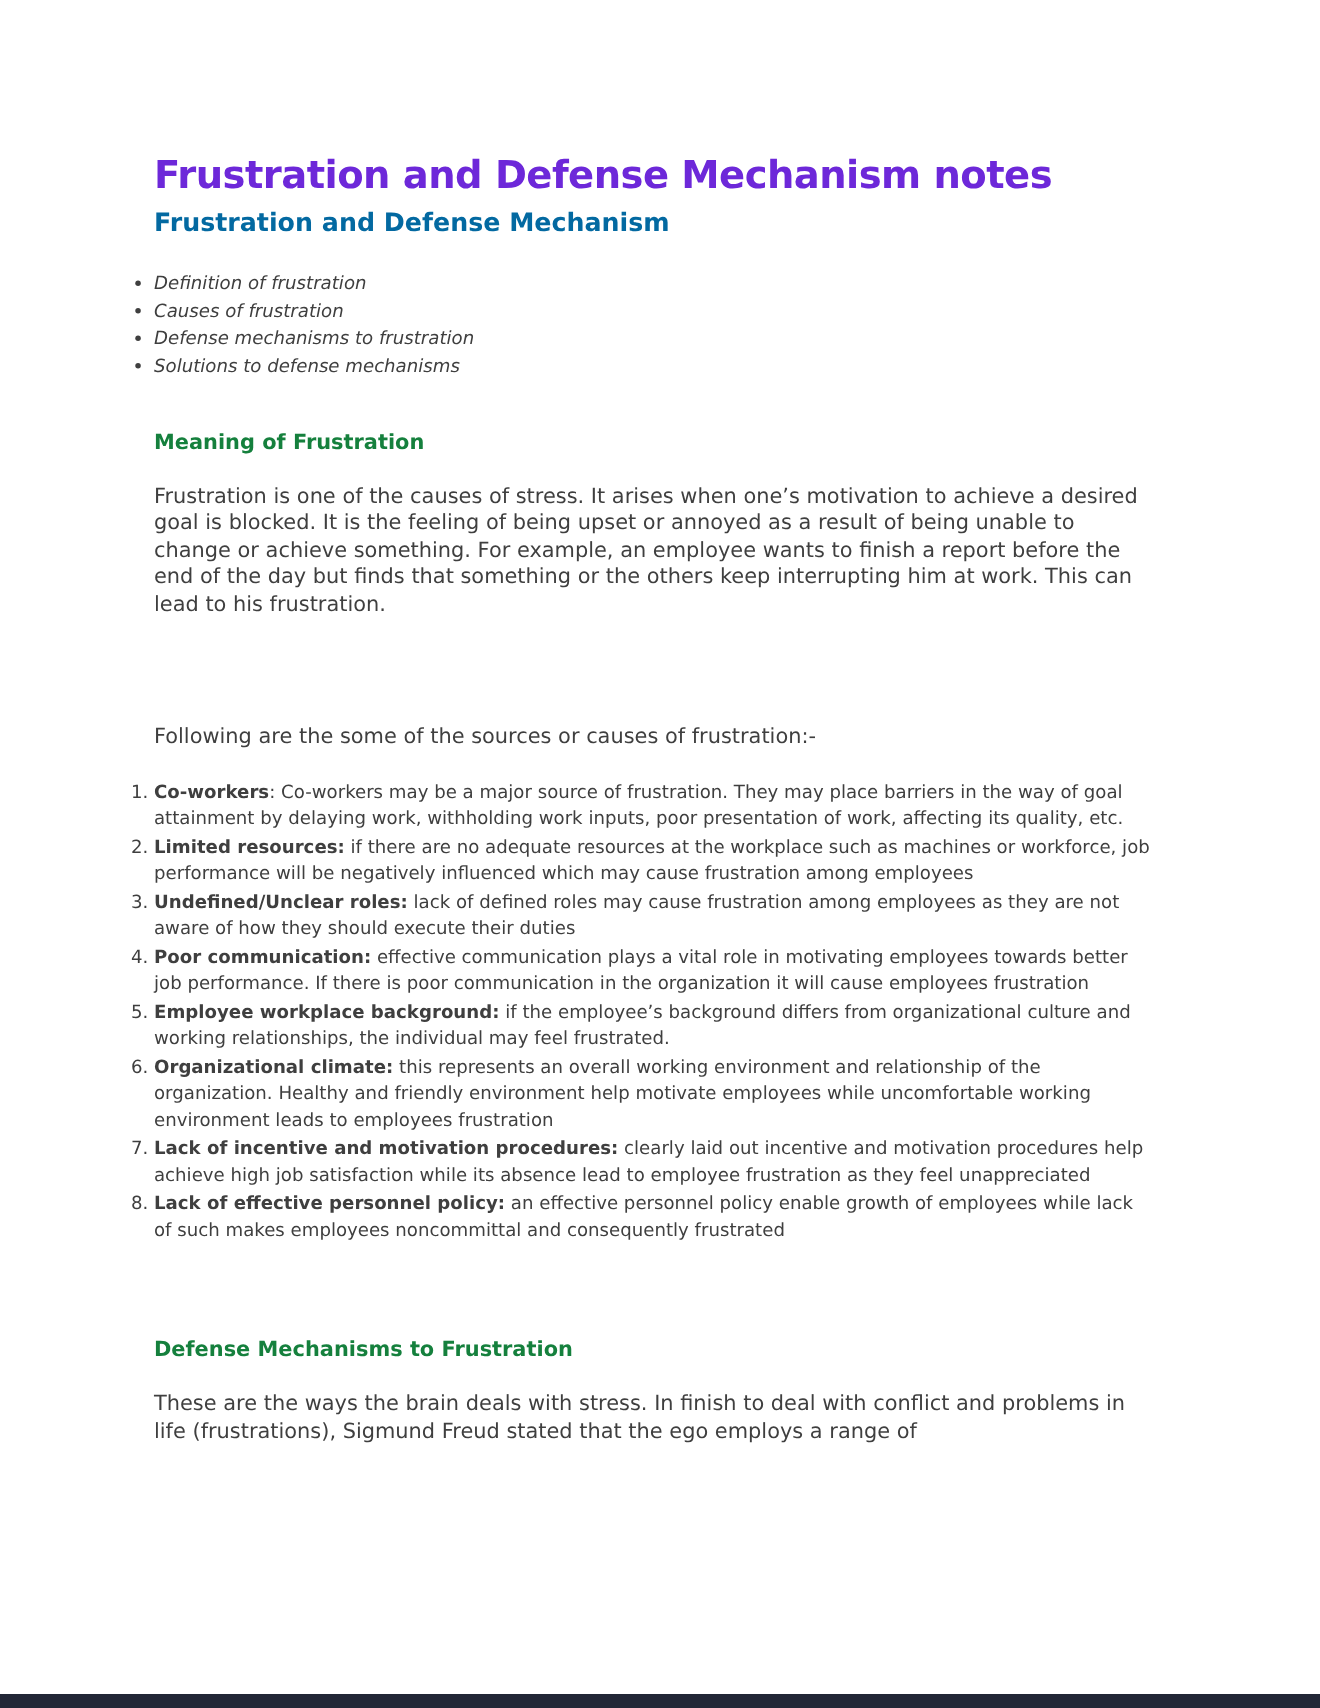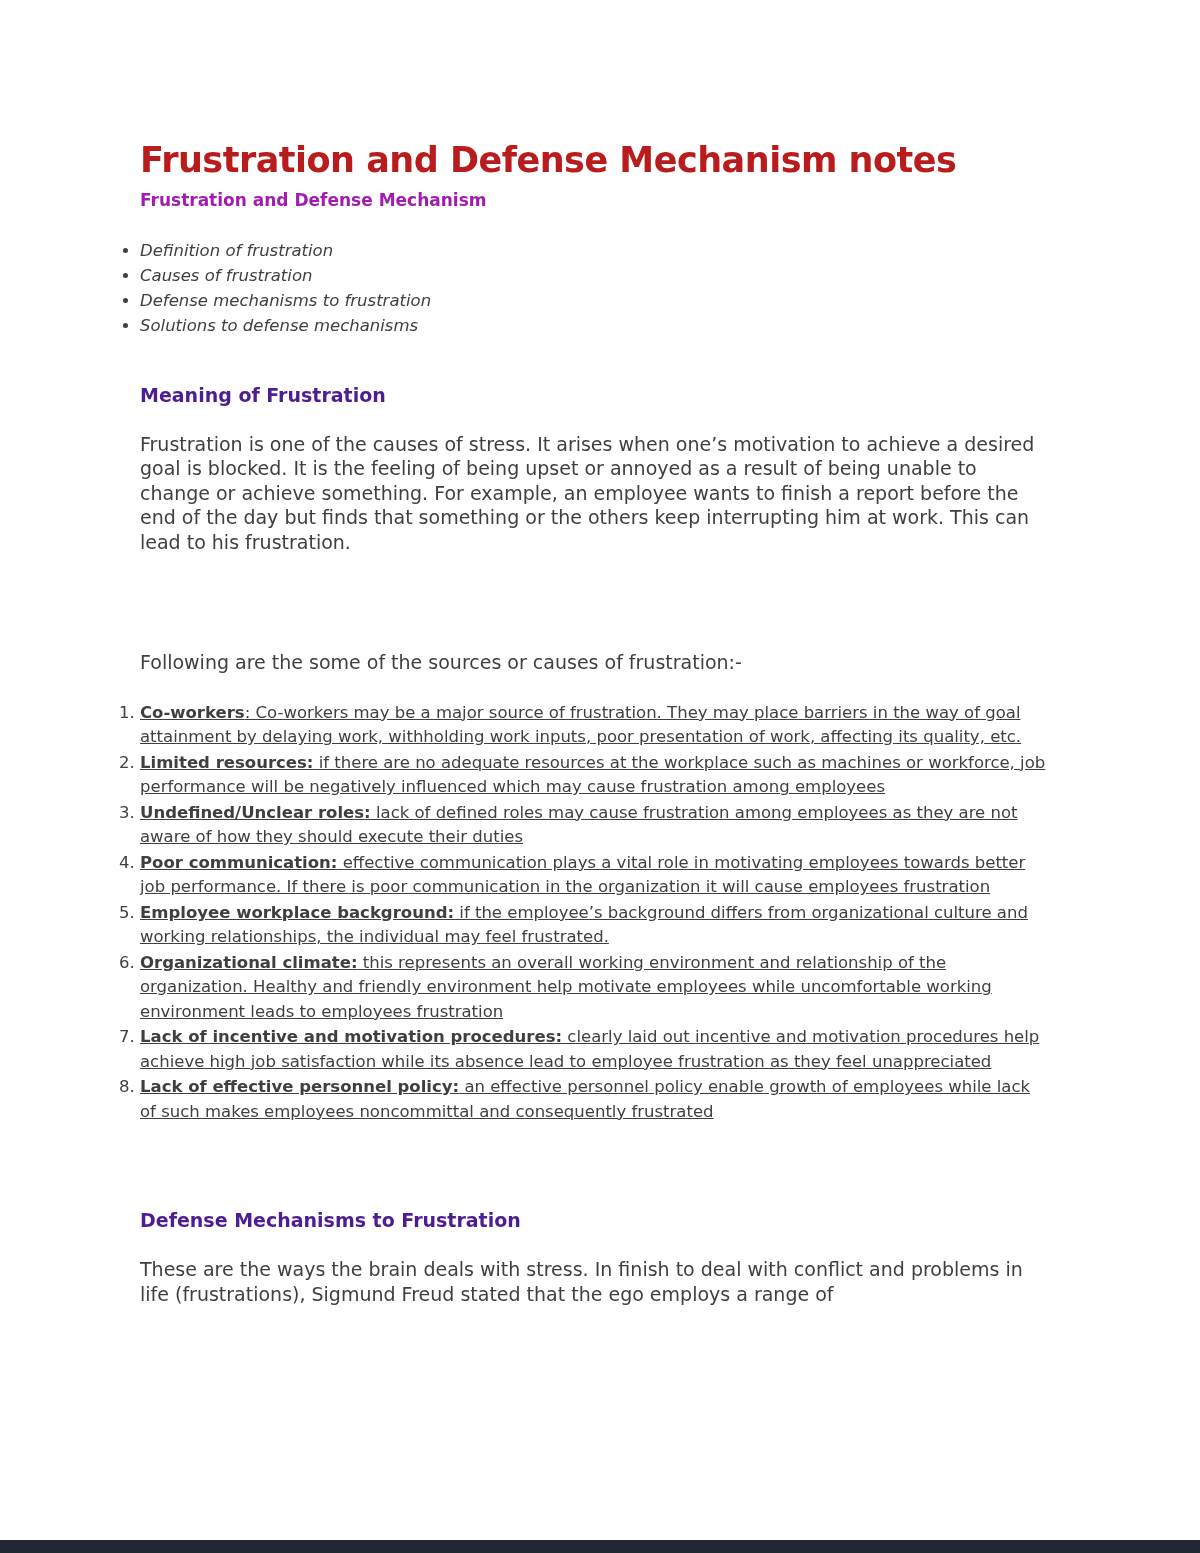--- a/index.html
+++ b/index.html
@@ -15,66 +15,65 @@
     overflow: hidden;
     box-sizing: border-box;
     padding: 140px 150px 0 140px;
     font-family: "DejaVu Sans", "Liberation Sans", sans-serif;
     color: #3f3f3f;
   }
   .doc-title {
     margin: 0 0 10px 0;
     font-size: 35px;
     font-weight: bold;
-    color: #b91c1c;
+    color: #6d28d9;
     letter-spacing: -0.5px;
     line-height: 1.15;
   }
   .doc-subtitle {
     margin: 0 0 28px 0;
-    font-size: 17px;
+    font-size: 23px;
     font-weight: bold;
-    color: #a21caf;
+    color: #0369a1;
     line-height: 1.2;
   }
   ul.toc {
     margin: 0 0 32px 0;
     padding-left: 0;
     list-style: disc outside;
     font-style: italic;
   }
   ul.toc li {
     font-size: 16.5px;
     line-height: 24px;
     margin: 0 0 1px 0;
   }
   h3.section-heading {
     font-size: 19px;
     font-weight: bold;
-    color: #4c1d95;
+    color: #15803d;
     margin: 0 0 26px 0;
   }
   .gap-small { height: 14px; }
   .gap-large { height: 72px; }
   .gap-xlarge { height: 84px; }
   p.body-text {
     font-size: 19px;
     line-height: 24.5px;
     margin: 0 0 24px 0;
   }
   ol.causes {
     margin: 26px 0 0 0;
     padding-left: 0;
     list-style: decimal outside;
   }
   ol.causes li {
     font-size: 16.5px;
     line-height: 24.5px;
     margin: 0 0 1px 0;
-    text-decoration: underline;
   }
   .term {
     font-weight: bold;
   }
   .footer-bar {
     position: absolute;
     left: 0;
     bottom: 0;
     width: 100%;
     height: 13px;

